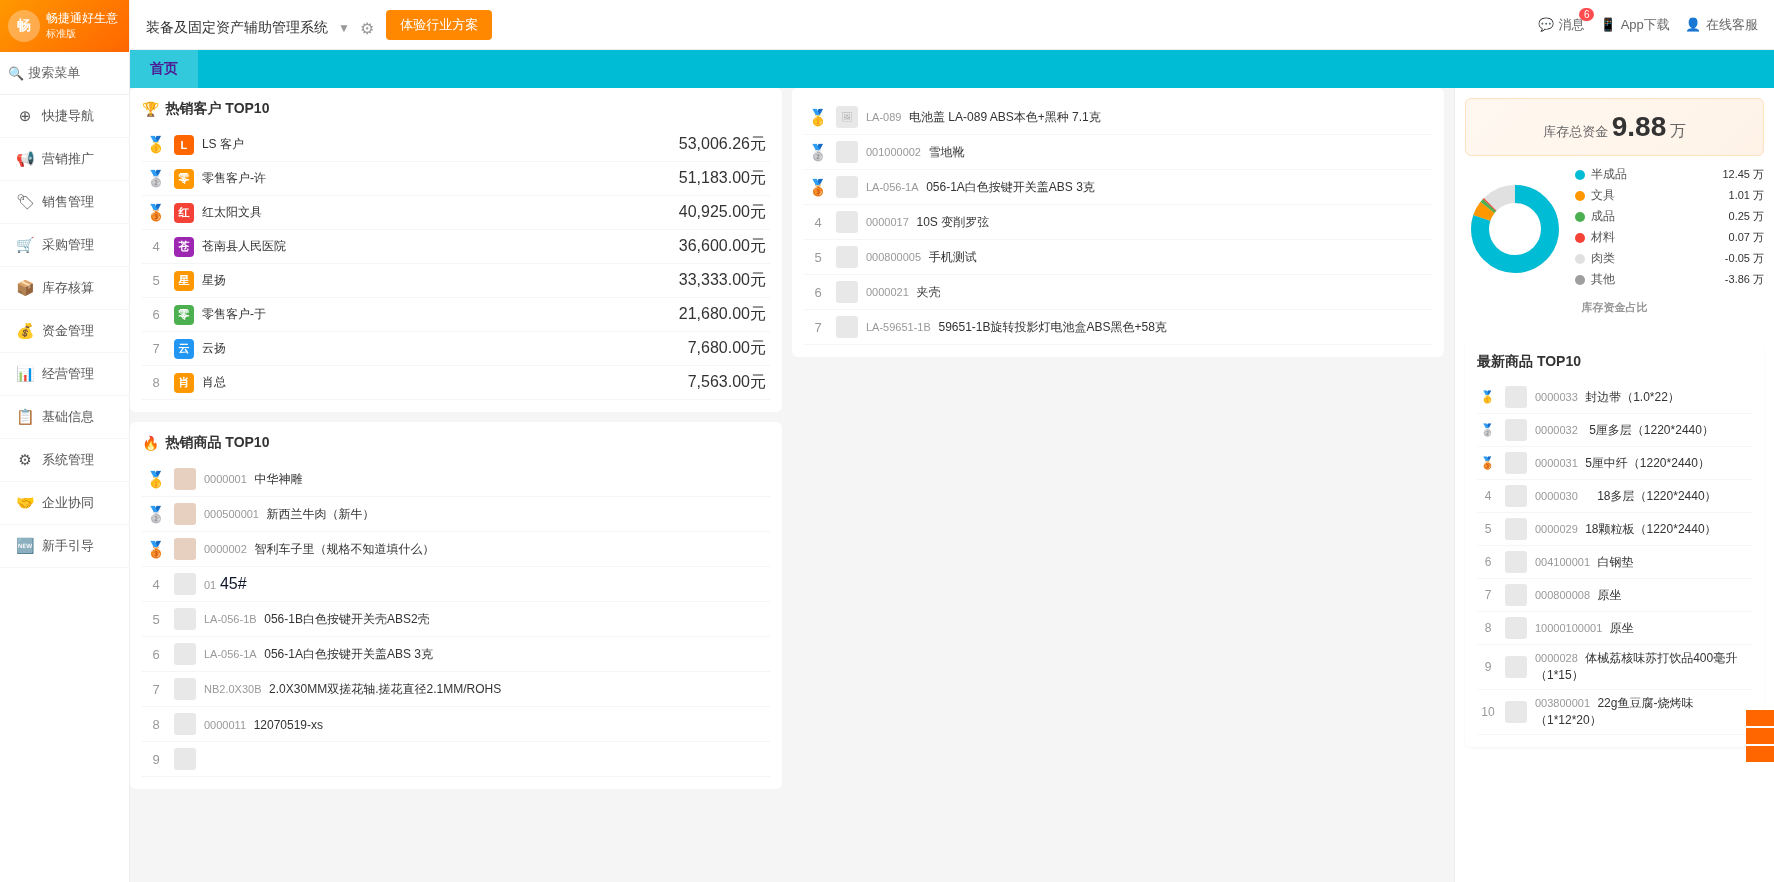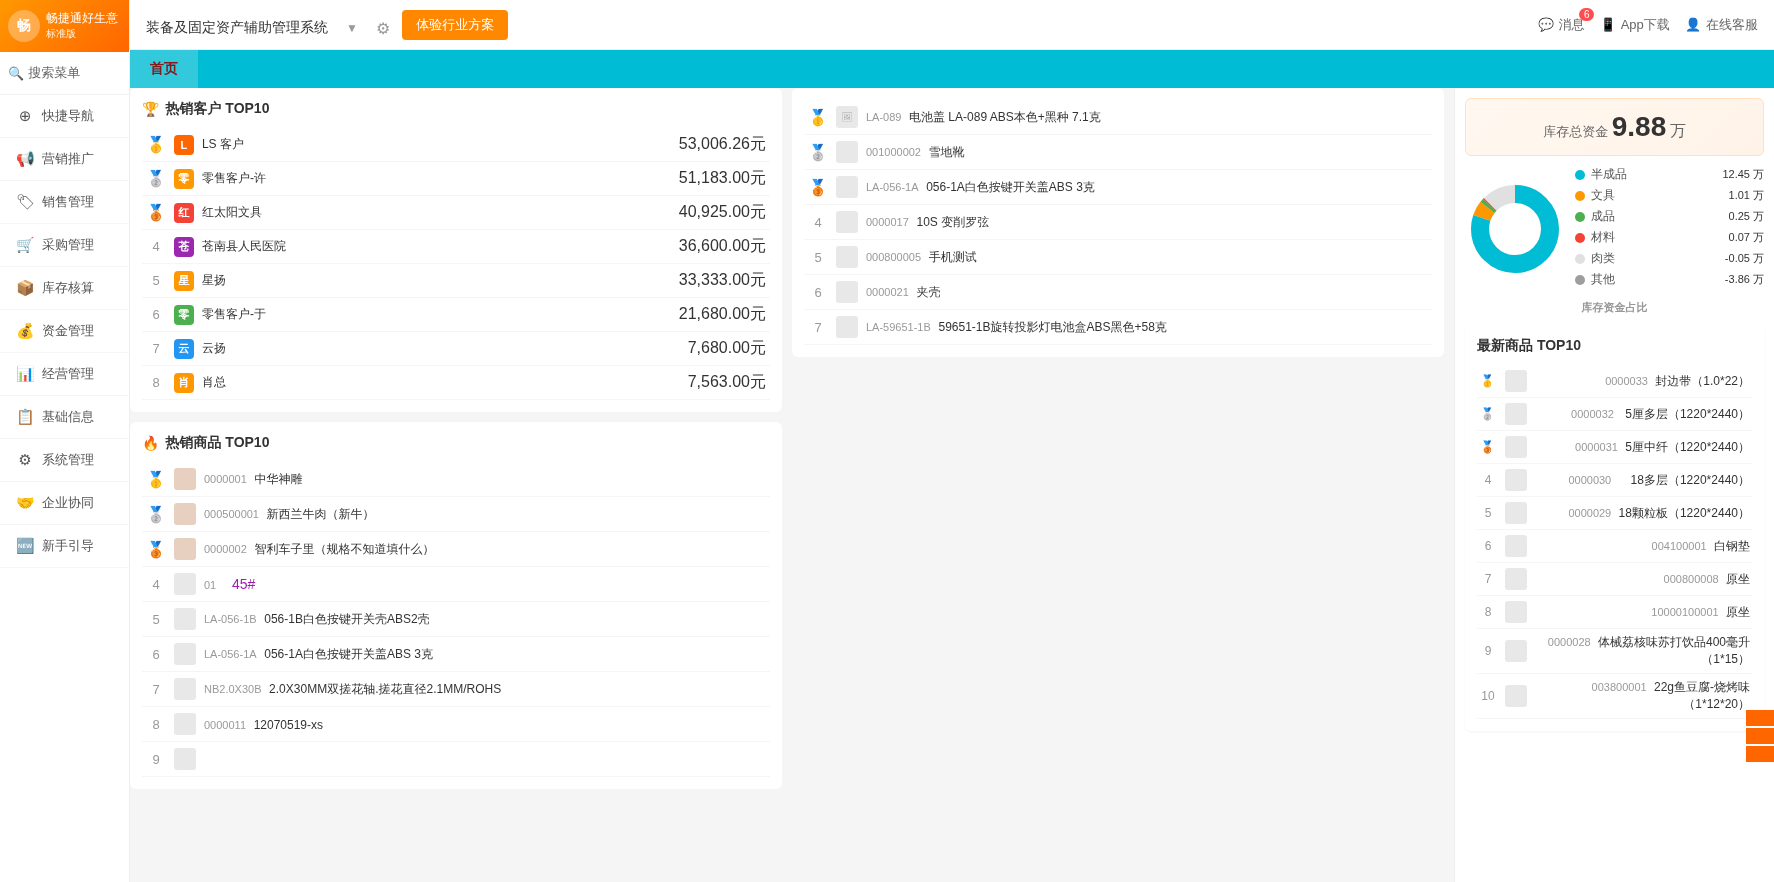--- a/index.html
+++ b/index.html
@@ -80,21 +80,21 @@
       padding: 0 16px;
       height: 50px;
       display: flex;
       align-items: center;
       gap: 12px;
       flex-shrink: 0;
     }
     .topbar-system {
       display: flex;
       align-items: center;
-      gap: 18px;
+      gap: 10px;
       color: #333;
       font-size: 14px;
       margin-top: 7px;
     }
     .topbar-dropdown { font-size: 12px; color: #999; cursor: pointer; }
     .topbar-gear { font-size: 16px; color: #999; cursor: pointer; }
     .topbar-btn {
       background: #ff8800;
       color: #fff;
       border: none;
@@ -136,36 +136,36 @@
       flex-shrink: 0;
     }
     .nav-tab {
       padding: 10px 20px;
       color: rgba(255,255,255,0.85);
       cursor: pointer;
       font-size: 14px;
     }
     .nav-tab.active {
       background: rgba(255,255,255,0.2);
-      color: #7f1d1d;
+      color: #4c1d95;
       font-weight: bold;
       text-align: right;
     }
 
     
     .right-panel {
       width: 320px;
       flex-shrink: 0;
       overflow-y: auto;
       background: #fff;
       border-left: 1px solid #eee;
       padding: 10px;
       display: flex;
       flex-direction: column;
-      gap: 10px;
+      gap: 26px;
     }
 
     
     .card {
       background: #fff;
       border-radius: 6px;
       padding: 12px;
       box-shadow: 0 1px 3px rgba(0,0,0,0.05);
     }
 
@@ -261,21 +261,21 @@
     .product-rank.silver { color: #999; }
     .product-rank.bronze { color: #cd7f32; }
     .product-avatar {
       width: 22px; height: 22px;
       background: #e8e8e8;
       border-radius: 3px;
       flex-shrink: 0;
       display: flex; align-items: center; justify-content: center;
       font-size: 9px; color: #aaa;
     }
-    .product-info { flex: 1; font-size: 12px; color: #333; text-align: right; }
+    .product-info { flex: 1; font-size: 12px; color: #333; }
 
     
     .float-service {
       position: fixed;
       right: 0;
       bottom: 120px;
       display: flex;
       flex-direction: column;
       gap: 2px;
     }
@@ -518,21 +518,21 @@
     <div class="rank-info">
       <span style="color:#999;font-size:11px">0000002</span>
       <span style="font-size:12px;color:#333;margin-left:4px">智利车子里（规格不知道填什么）</span>
     </div>
   </div>
             <div class="rank-item">
     <span class="rank-num">4</span>
     <div class="product-avatar" style="background:#e8e8e8"></div>
     <div class="rank-info">
       <span style="color:#999;font-size:11px">01</span>
-      <span style="font-size:14px;color:#a21caf;margin-left:12px">45#</span>
+      <span style="font-size:16px;color:#0f172a;margin-left:0">45#</span>
     </div>
   </div>
             <div class="rank-item">
     <span class="rank-num">5</span>
     <div class="product-avatar" style="background:#e8e8e8"></div>
     <div class="rank-info">
       <span style="color:#999;font-size:11px">LA-056-1B</span>
       <span style="font-size:12px;color:#333;margin-left:4px">056-1B白色按键开关壳ABS2壳</span>
     </div>
   </div>

